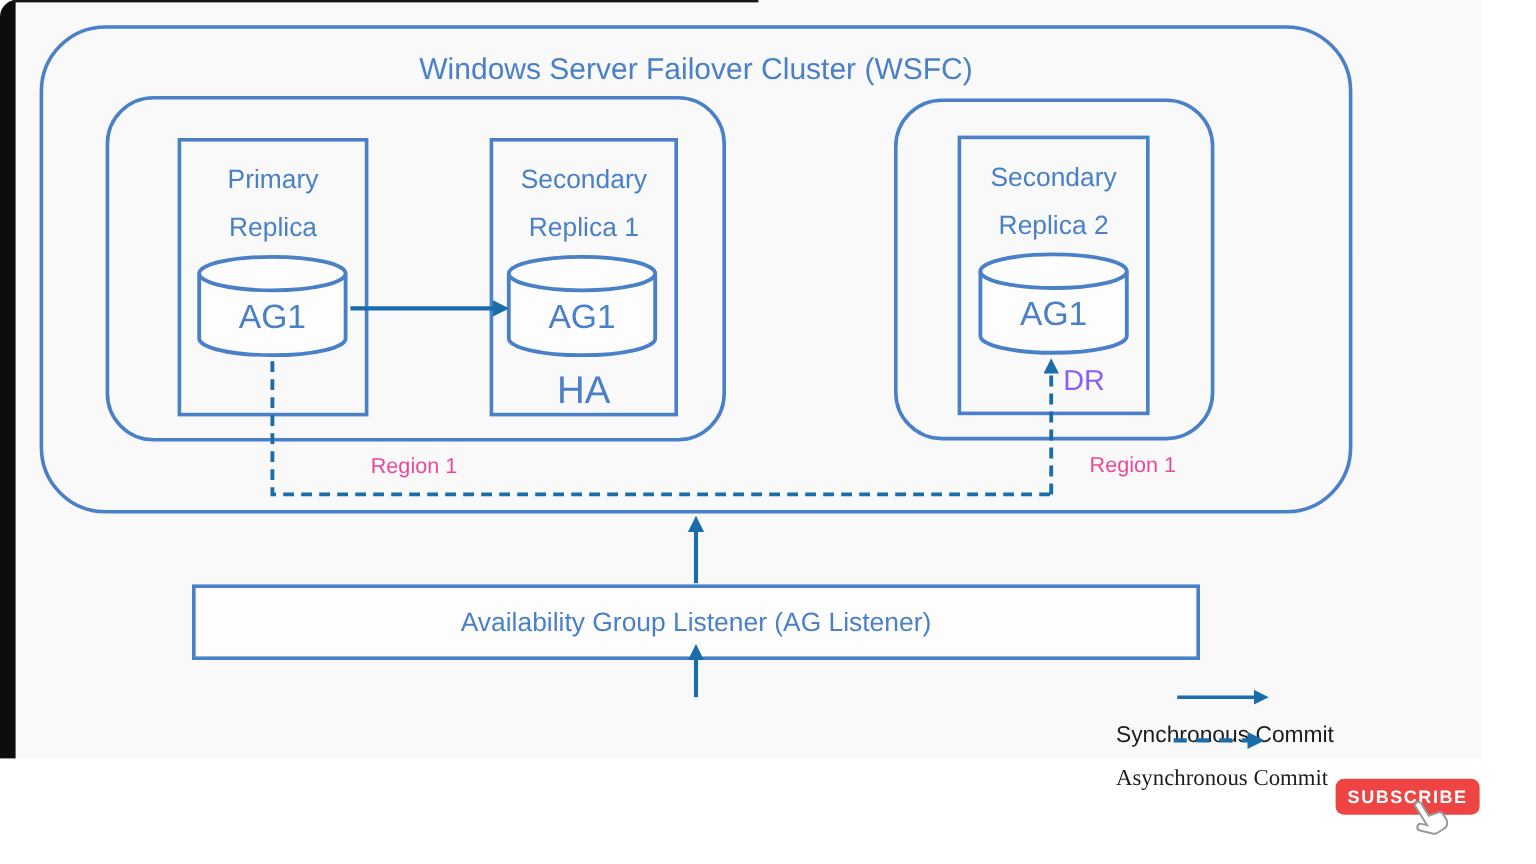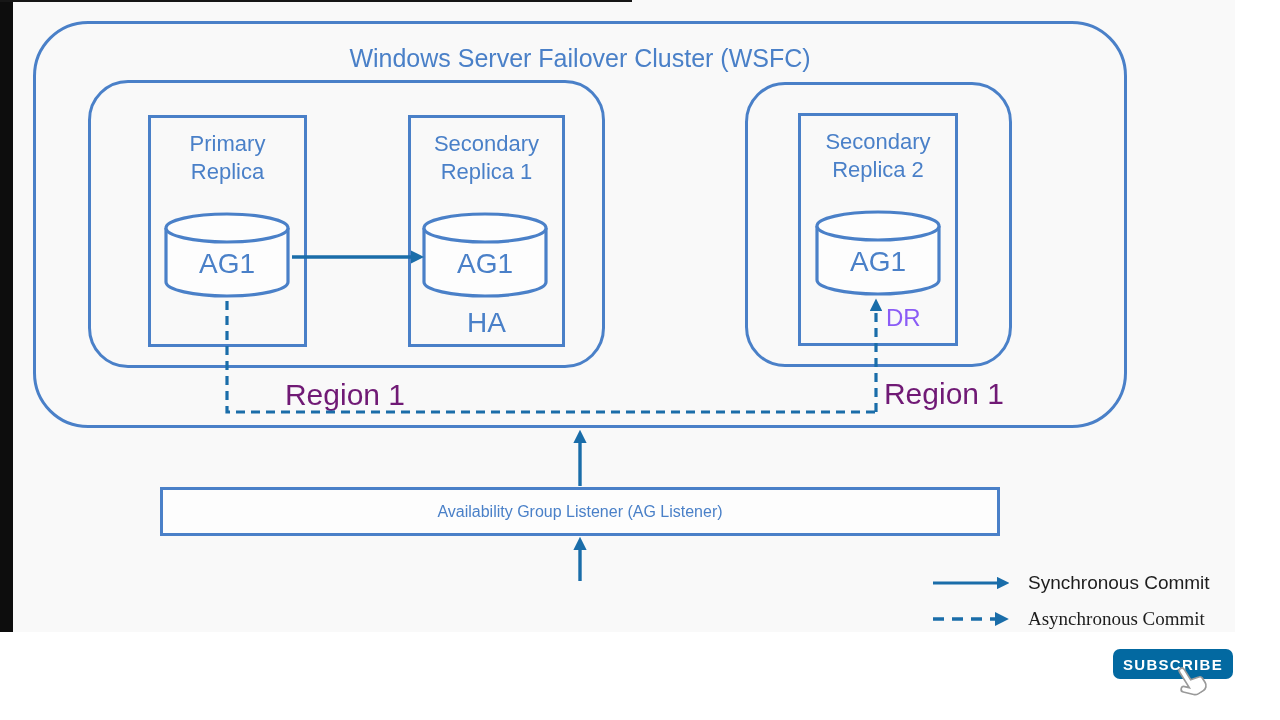--- a/index.html
+++ b/index.html
@@ -1,20 +1,20 @@
 <!DOCTYPE html>
 <html><head>
 <meta charset="utf-8">
 <style>
   * { margin: 0; padding: 0; box-sizing: border-box; }
   html, body { background: #fff; }
   body { font-family: "Liberation Sans", sans-serif; }
   .stage {
     position: relative; width: 1280px; height: 720px;
-    background: #ffffff; overflow: hidden;
+    background: #ffffff; overflow: hidden; border-radius: 14px;
   }
   .frame {
     position: absolute; left: 13px; top: 0; width: 1222px; height: 632px;
     background: #f9f9f9;
   }
   .bar-left {
     position: absolute; left: 0; top: 0; width: 13px; height: 632px;
     background: #0d0d0d;
   }
   .top-line {
@@ -28,67 +28,67 @@
   .wsfc-title {
     position: absolute; left: 33px; top: 44px; width: 1094px;
     text-align: center; font-size: 25px; color: #4a80c8;
   }
   .node-box { background: transparent; }
   .box-primary { left: 148px; top: 115px; width: 159px; height: 232px; }
   .box-sec1 { left: 408px; top: 115px; width: 157px; height: 232px; }
   .box-sec2 { left: 798px; top: 113px; width: 160px; height: 233px; }
   .node-label {
     position: absolute; left: 0; top: 12px; width: 100%;
-    text-align: center; font-size: 22px; line-height: 28px;
+    text-align: center; font-size: 22px; line-height: 40px;
     color: #4a80c8; white-space: pre-line;
   }
   .cyl { position: absolute; width: 130px; height: 92px; }
   .cyl-primary { left: 162px; top: 210px; }
   .cyl-sec1 { left: 420px; top: 210px; }
   .cyl-sec2 { left: 813px; top: 208px; }
   .db-label {
     position: absolute; width: 130px; text-align: center;
     font-size: 28px; color: #4a80c8;
   }
   .db-primary { left: 162px; top: 248px; }
   .db-sec1 { left: 420px; top: 248px; }
   .db-sec2 { left: 813px; top: 246px; }
   .tag-ha { position: absolute; left: 408px; top: 307px; width: 157px;
-    text-align: center; font-size: 28px; color: #4a80c8; }
+    text-align: center; font-size: 32px; color: #4a80c8; }
   .tag-dr { position: absolute; left: 886px; top: 304px;
     font-size: 24px; color: #8b5cf6; }
   .region-label {
     position: absolute; width: 130px; text-align: center;
-    font-size: 30px; color: #701a75;
+    font-size: 18px; color: #ec4899;
   }
   .region1-label { left: 280px; top: 378px; }
   .region2-label { left: 879px; top: 377px; }
   .listener-box {
-    position: absolute; left: 160px; top: 487px; width: 840px; height: 49px;
+    position: absolute; left: 160px; top: 487px; width: 840px; height: 63px;
     border: 3px solid #4a80c8; background: #fdfdfd;
     display: flex; align-items: center; justify-content: center;
-    font-size: 16px; color: #4a80c8;
+    font-size: 22px; color: #4a80c8;
   }
   .users-box {
     position: absolute; left: 444px; top: 583px; width: 272px; height: 49px;
     border: 3px solid #4a80c8; border-bottom: none; background: #fdfdfd;
     text-align: center; padding-top: 10px;
     font-size: 24px; color: #4a80c8;
   }
   .connectors { position: absolute; left: 0; top: 0; width: 1280px; height: 720px;
     pointer-events: none; }
   .legend-row {
     position: absolute; display: flex; align-items: center; gap: 12px;
-    font-size: 19px; color: #1d1d1d;
+    font-size: 19px; color: #1d1d1d; flex-direction: column;
   }
   .legend-sync { left: 930px; top: 572px; }
   .legend-async { left: 930px; top: 608px; font-family: Liberation Serif, serif; }
   .subscribe-btn {
     position: absolute; left: 1113px; top: 649px; width: 120px; height: 30px;
-    background: #0369a1; border-radius: 7px; border: none; cursor: pointer;
+    background: #ef4444; border-radius: 7px; border: none; cursor: pointer;
     display: flex; align-items: center; justify-content: center;
     color: #ffffff; font-weight: bold; font-size: 15px; letter-spacing: 1.3px;
     font-family: "Liberation Sans", sans-serif;
   }
   .hand-icon {
     position: absolute; left: 1172px; top: 663px; width: 36px; height: 34px;
     transform: rotate(-32deg);
   }
 </style>
 </head>

